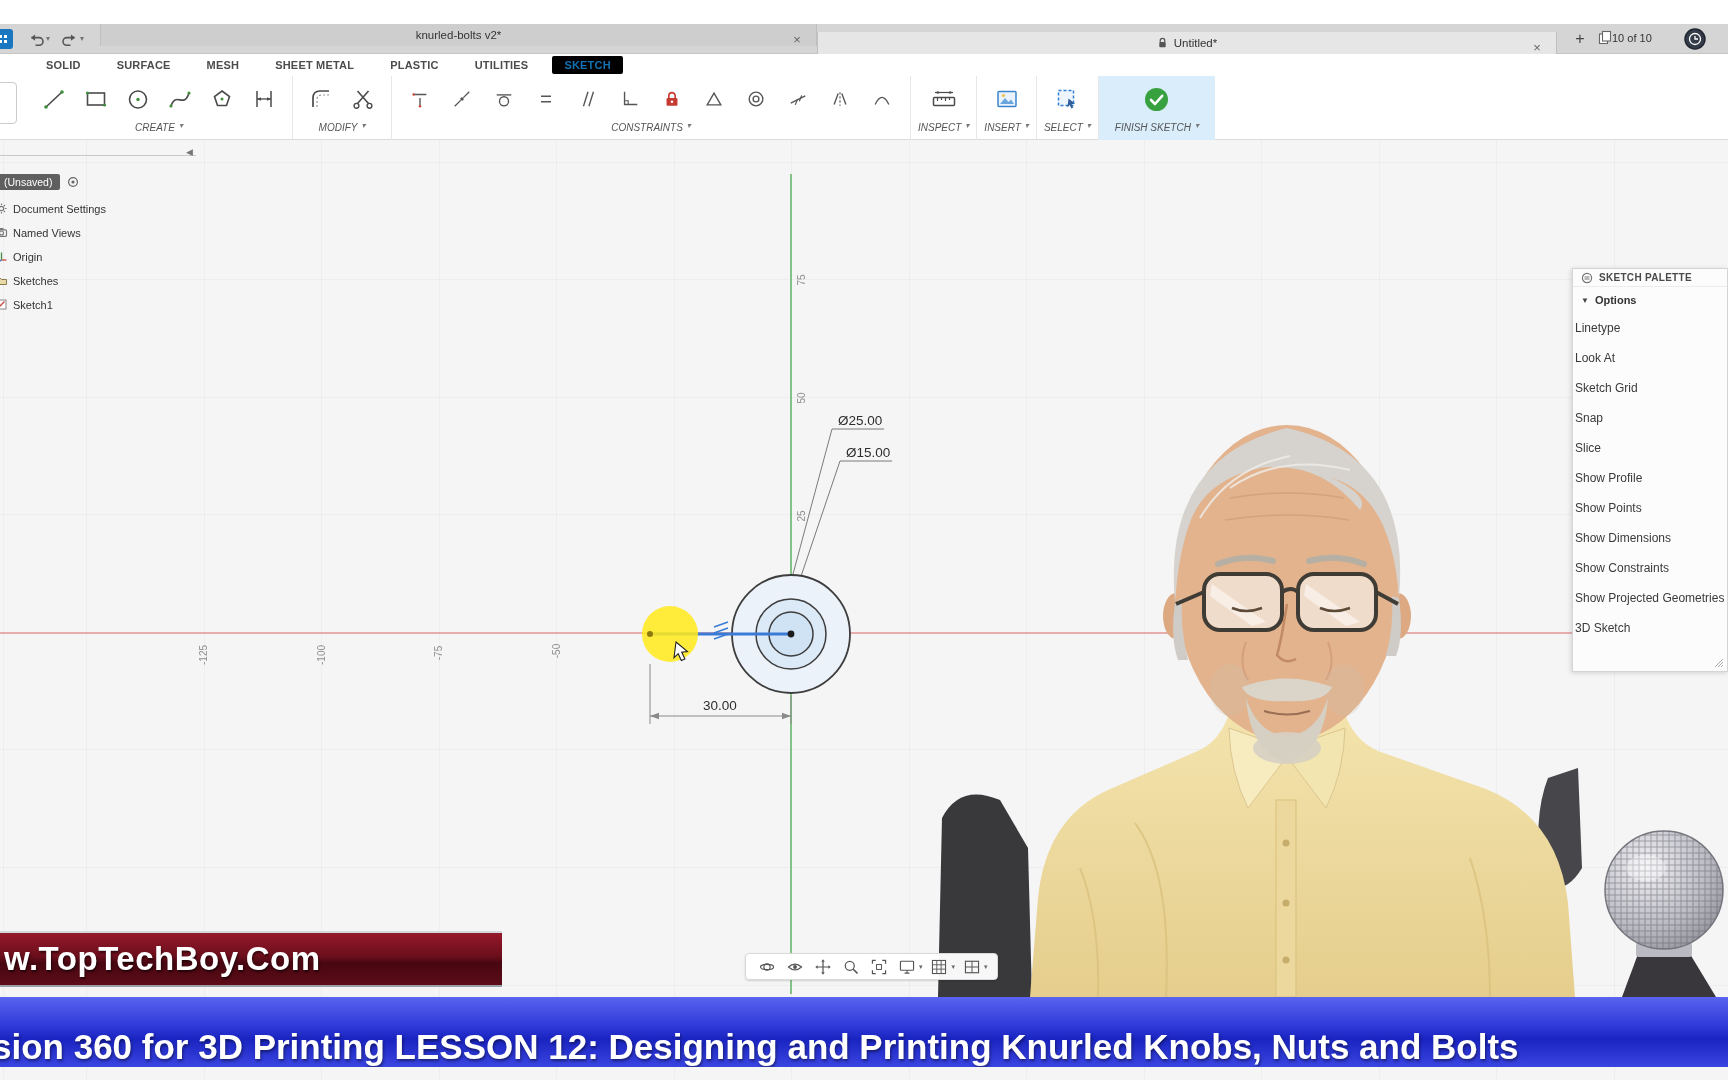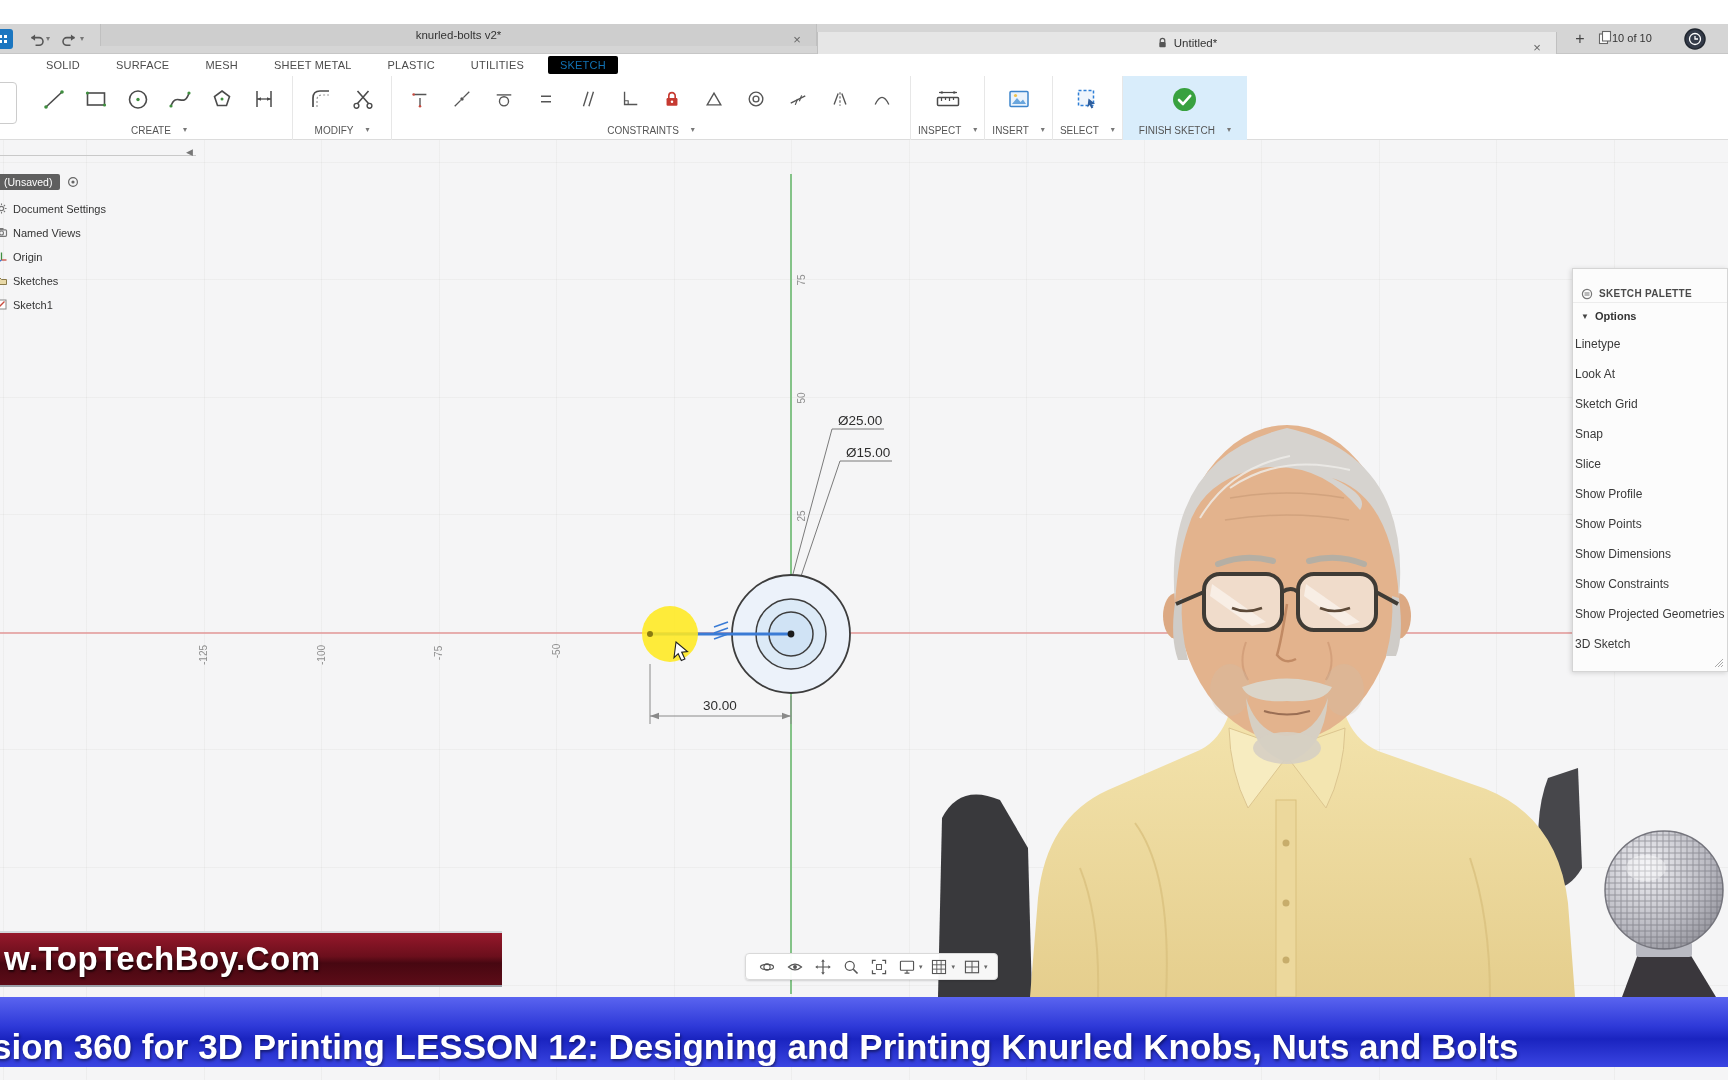--- a/index.html
+++ b/index.html
@@ -31,32 +31,32 @@
     align-items:center; justify-content:center; font-size:13px; color:#666; }
   .tab-plus { position:absolute; left:1570px; top:5px; width:20px; height:20px; display:flex;
     align-items:center; justify-content:center; font-size:16px; color:#444; }
   .tab-count { position:absolute; left:1598px; top:6px; display:flex; align-items:center; 
     font-size:11px; color:#333; }
   .avatar { position:absolute; left:1684px; top:4px; }
 
   
   .ribbon { position:absolute; top:54px; left:0; right:0; height:86px; background:#fff;
     border-bottom:1px solid #dcdcdc; z-index:40; }
-  .ribbon-tabs { height:22px; display:flex; align-items:center; padding-left:34px; }
+  .ribbon-tabs { height:22px; display:flex; align-items:center; padding-left:34px;font-weight:bold; }
   .rtab { padding:3px 12px; margin-right:12px; font-size:11px; color:#4c4c4c; letter-spacing:.2px;
     border-radius:2px; white-space:nowrap; }
   .rtab.active { background:#000000; color:#1272b4; }
   .ribbon-tools { position:absolute; top:22px; left:0; height:64px; display:flex; padding-left:26px; }
   .rgroup { display:flex; flex-direction:column; padding:0 7px; }
   .rgroup + .rgroup { border-left:1px solid #e7e7e7; }
   .rgroup.finish { background:#d9edfb; padding:0 16px; }
   .ricons { height:46px; display:flex; align-items:center; justify-content:center; }
   .tbtn { width:42px; height:42px; display:flex; align-items:center; justify-content:center; }
-  .glabel { height:16px; display:flex; align-items:center; justify-content:center; gap:12px;
-    font-size:10px; color:#555; white-space:nowrap; }
+  .glabel { height:16px; display:flex; justify-content:center; gap:4px;
+    font-size:10px; color:#555; white-space:nowrap;font-style:italic; }
   .caret { font-size:8px; color:#777; line-height:1; }
   .edge-tool { position:absolute; left:-9px; top:28px; width:26px; height:42px; background:#fff;
     border:1px solid #ccc; border-radius:4px; }
 
   
   .readonly-banner { position:absolute; left:658px; top:146px; height:27px; background:#fff;
     border:1px solid #e3e3e3; border-radius:3px; box-shadow:0 1px 3px rgba(0,0,0,.14);
     display:flex; align-items:center; padding:0 14px; gap:8px; z-index:25; font-size:11.5px;
     white-space:nowrap; }
   .ro-label { color:#3c3c3c; font-weight:bold; }
@@ -90,21 +90,21 @@
   .navbar { position:absolute; left:745px; top:953px; height:27px; display:flex; align-items:center;
     padding:0 8px; gap:3px; background:rgba(255,255,255,.96); border:1px solid #d9d9d9;
     border-radius:4px; box-shadow:0 1px 2px rgba(0,0,0,.15); z-index:6; }
   .nbtn { width:25px; height:22px; display:flex; align-items:center; justify-content:center; }
   .ncaret { font-size:7px; color:#666; margin:0 1px 0 -3px; }
 
   
   .palette { position:absolute; left:1572px; top:268px; width:156px; height:404px; background:#fcfcfc;
     border:1px solid #d5d5d5; box-shadow:-1px 1px 5px rgba(0,0,0,.15); z-index:7; }
   .pal-header { height:18px; display:flex; align-items:center; gap:6px; padding:0 8px; font-size:10px;
-    font-weight:bold; color:#4a4a4a; letter-spacing:.3px; border-bottom:1px solid #ececec;margin-top:16px; }
+    font-weight:bold; color:#4a4a4a; letter-spacing:.3px; border-bottom:1px solid #ececec; }
   .pal-options { height:26px; display:flex; align-items:center; gap:6px; padding:0 8px; font-size:11px;
     font-weight:bold; color:#333; }
   .opt-caret { font-size:8px; color:#444; }
   .pal-item { height:30px; display:flex; align-items:center; padding-left:2px; font-size:12px; color:#3a3a3a; }
   .pal-resize { position:absolute; right:3px; bottom:3px; }
 
   
   .banner-red { position:absolute; left:0; top:931px; width:502px; height:56px;
     background:linear-gradient(180deg,#96182b 0%,#6b0f1c 45%,#470711 58%,#5d0c18 100%);
     border-top:2px solid #d4d7db; border-bottom:2px solid #9aa0a8; z-index:8;

